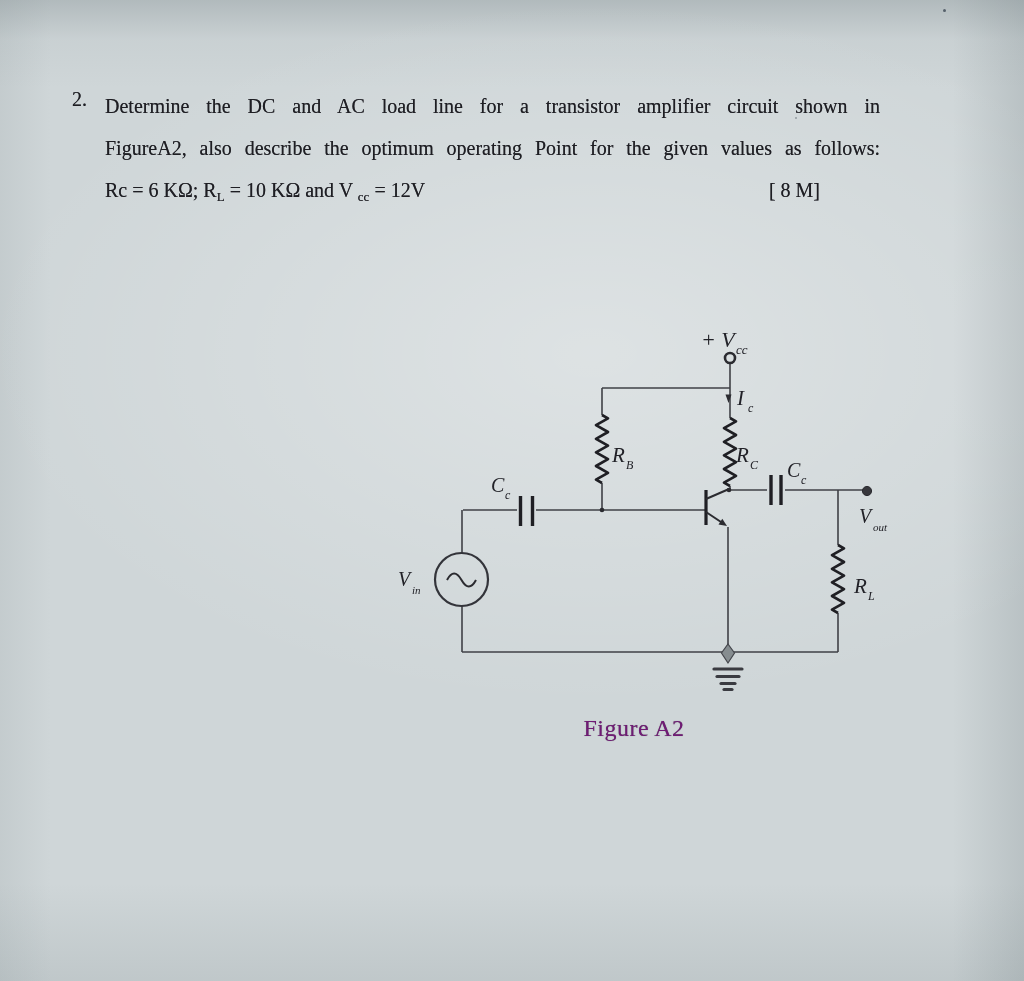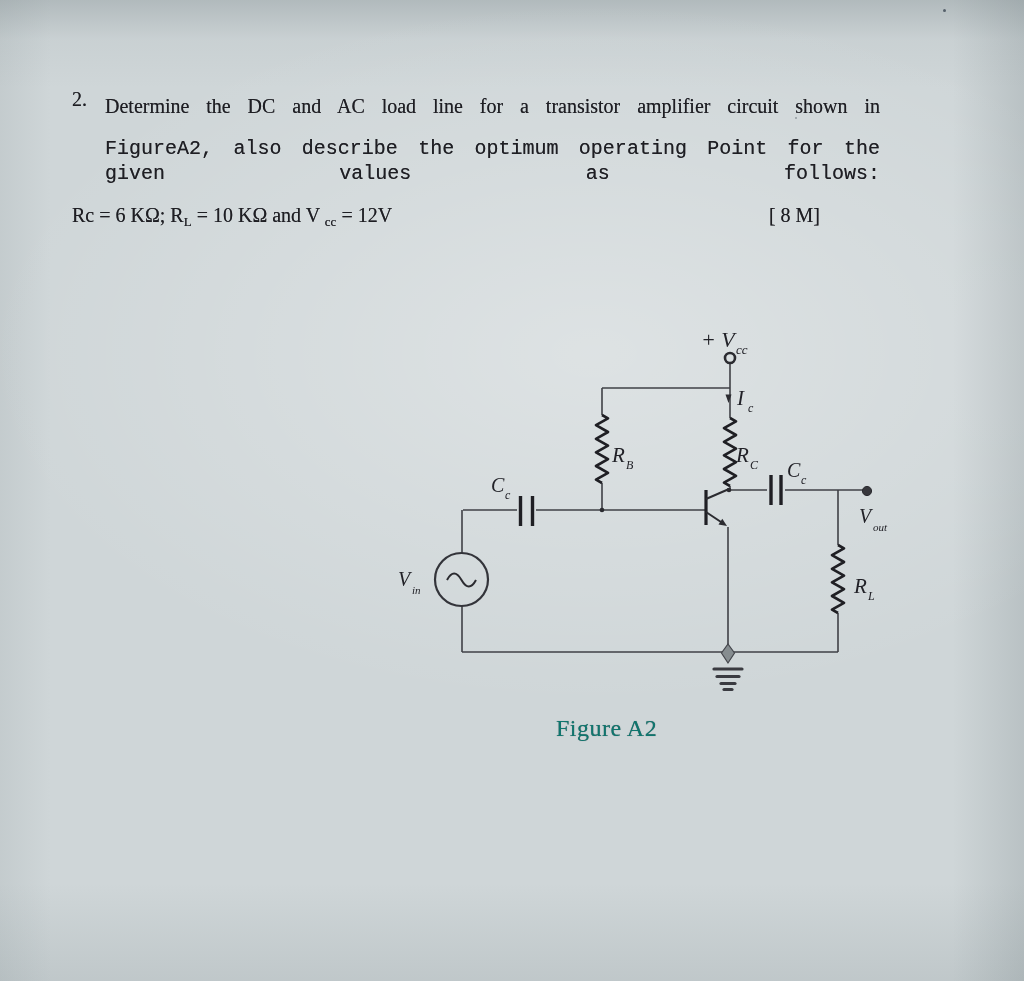--- a/index.html
+++ b/index.html
@@ -16,27 +16,27 @@
   }
   .question{
     position:absolute;left:72px;top:87px;width:808px;
     font-size:20px;line-height:25px;color:#1e1e23;
     text-shadow:0 0 0.6px rgba(25,25,32,0.65);
   }
   .qrow{margin-bottom:17px;}
   .qrow1{display:flex;}
   .qnum{width:33px;flex:0 0 33px;}
   .qjust{flex:1;text-align:justify;text-align-last:justify;margin-top:7px;}
-  .qrow2{margin-left:33px;text-align:justify;text-align-last:justify;font-family:Liberation Mono, monospace;}
-  .qrow3{display:flex;justify-content:space-between;gap:27px;}
+  .qrow2{margin-left:33px;text-align:justify;text-align-last:justify;}
+  .qrow3{margin-left:33px;display:flex;justify-content:space-between;gap:27px;}
   .marks{margin-right:60px;}
   sub.small{font-size:13px;vertical-align:-4px;line-height:0;}
   .caption{
-    position:absolute;left:556px;top:715px;width:156px;
-    font-size:24px;color:#0f766e;letter-spacing:0.5px;
+    position:absolute;left:556px;top:715px;width:156px;text-align:center;
+    font-size:24px;color:#701a75;letter-spacing:0.5px;
     text-shadow:0 0 0.7px rgba(30,30,36,0.6);
   }
   .speck{position:absolute;background:#55606a;border-radius:50%;}
   svg text{font-family:"Liberation Serif", serif;font-style:italic;fill:#222228;}
   .circuit{position:absolute;left:395px;top:310px;}
 </style>
 </head>
 <body>
 
 <div class="question">

